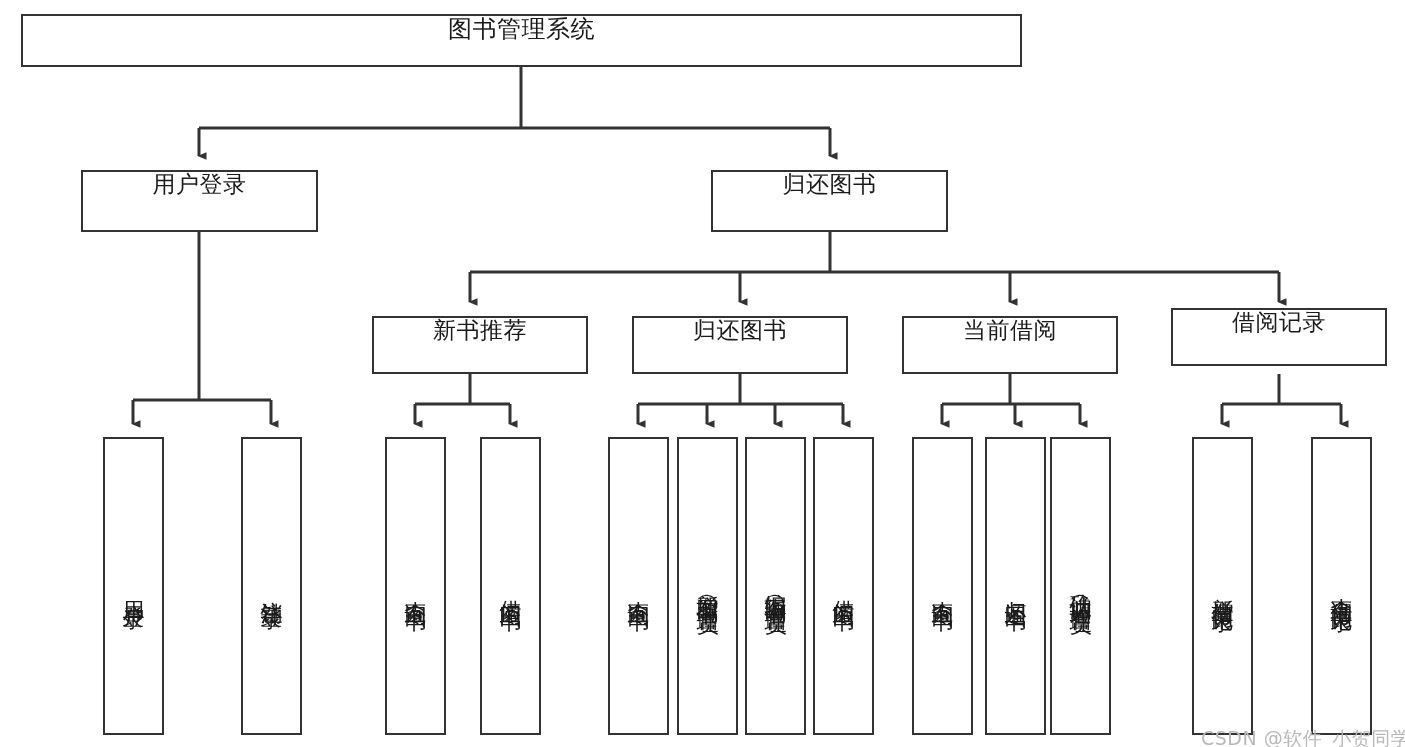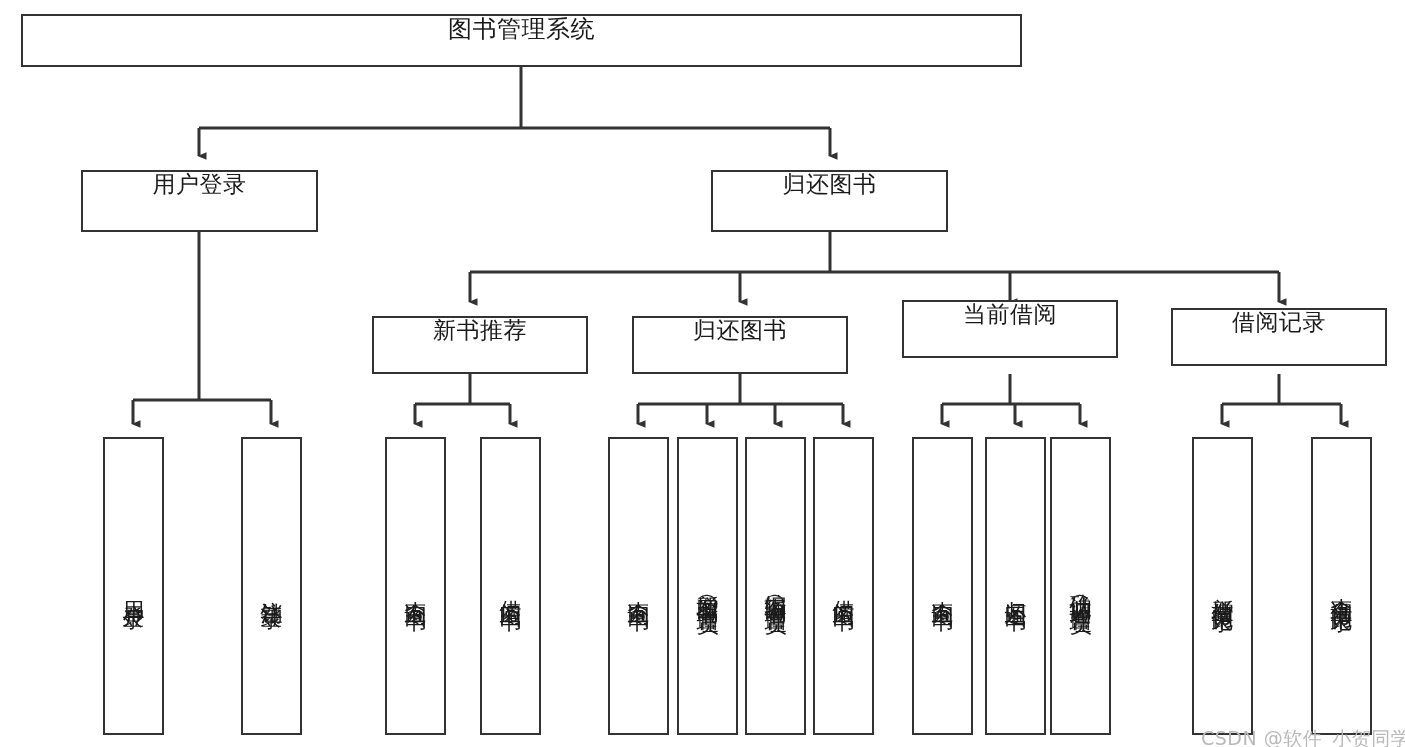--- a/index.html
+++ b/index.html
@@ -140,21 +140,21 @@
   <div class="node horiz" style="left:711px; top:170px; width:237px; height:62px;">
     <span class="lbl">归还图书</span>
   </div>
 
   <div class="node horiz" style="left:372px; top:316px; width:216px; height:58px;">
     <span class="lbl">新书推荐</span>
   </div>
   <div class="node horiz" style="left:632px; top:316px; width:216px; height:58px;">
     <span class="lbl">归还图书</span>
   </div>
-  <div class="node horiz" style="left:902px; top:300px; width:216px; height:58px;">
+  <div class="node horiz" style="left:902px; top:316px; width:216px; height:58px;">
     <span class="lbl">当前借阅</span>
   </div>
   <div class="node horiz" style="left:1171px; top:308px; width:216px; height:58px;">
     <span class="lbl">借阅记录</span>
   </div>
 
   <div class="node vert" style="left:103px; top:437px; width:61px; height:298px;">
     <span class="lbl">用户登录</span>
   </div>
   <div class="node vert" style="left:241px; top:437px; width:61px; height:298px;">

